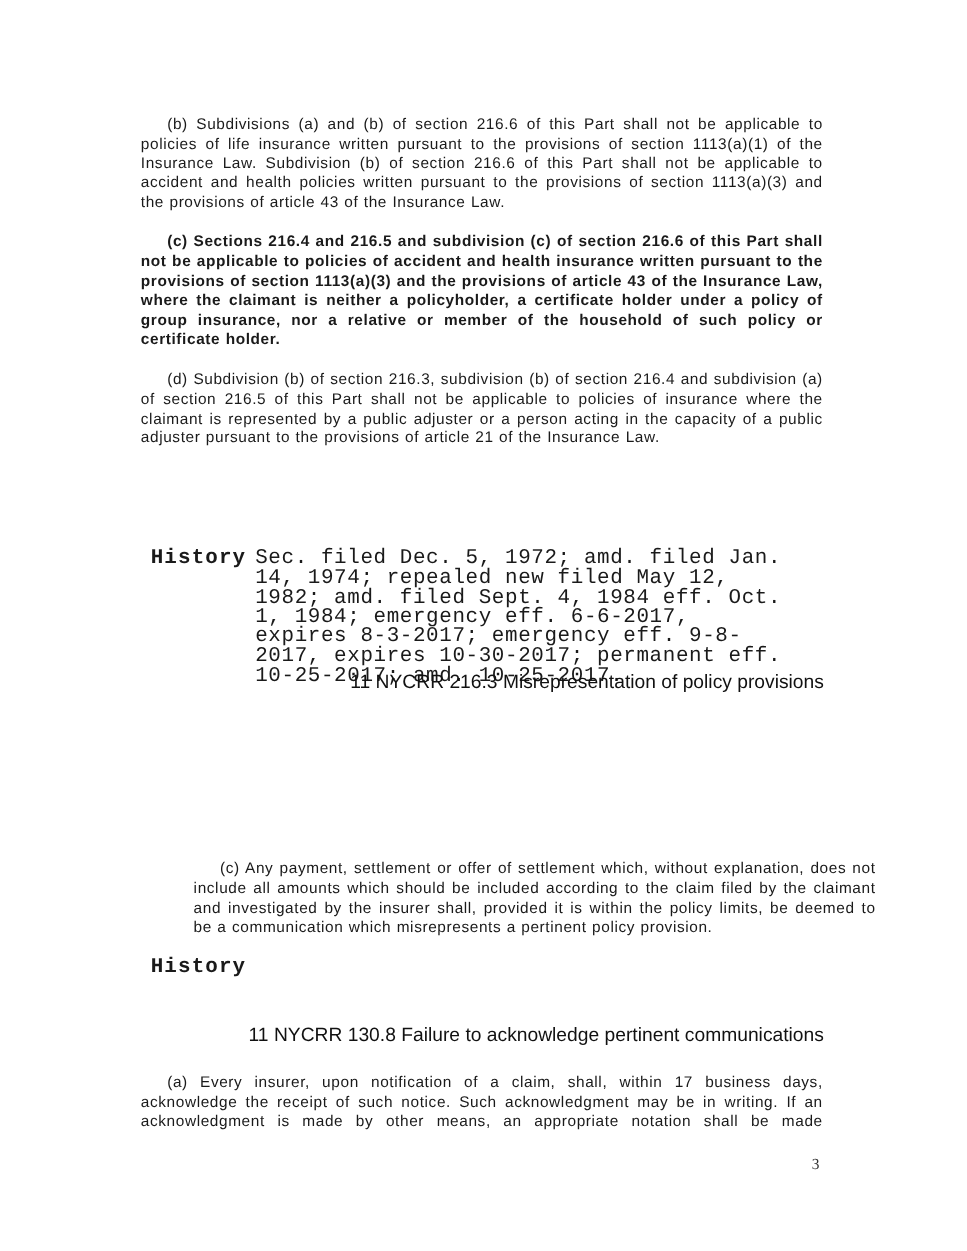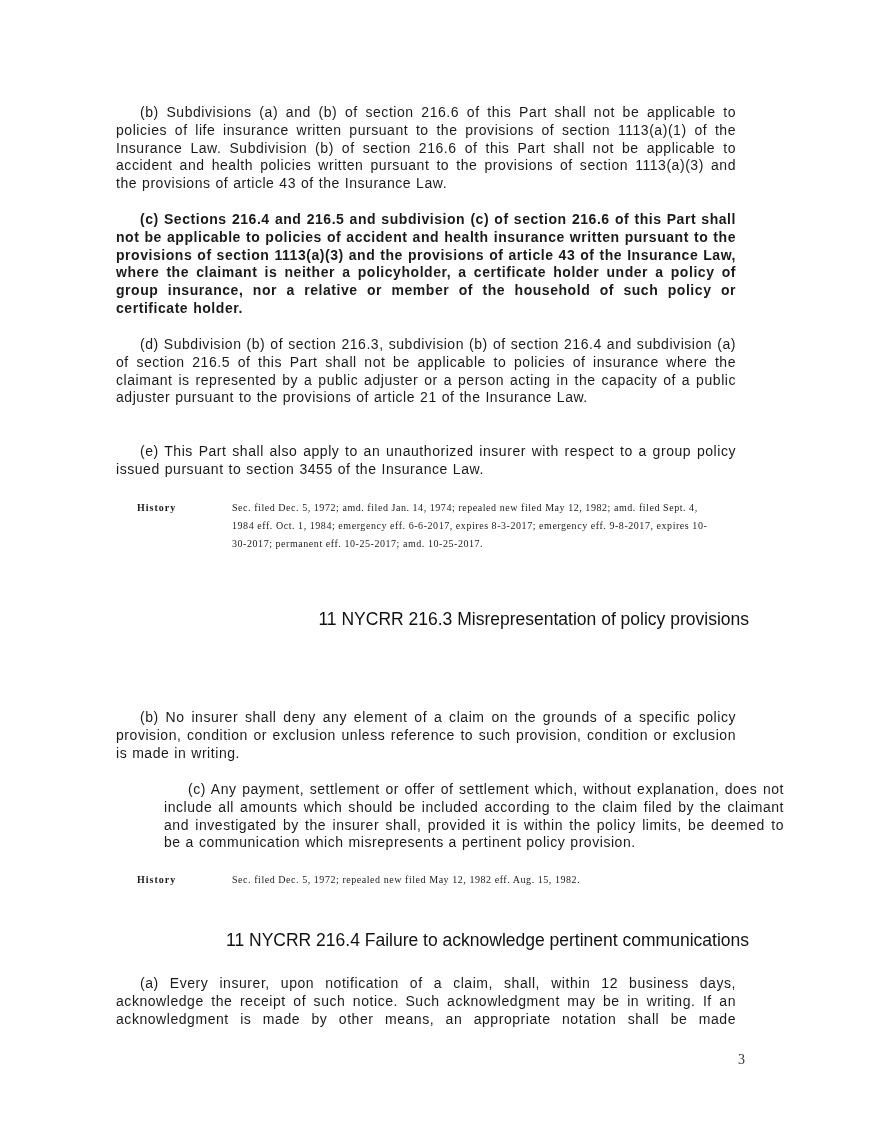--- a/index.html
+++ b/index.html
@@ -1,28 +1,28 @@
 <!DOCTYPE html>
 <html><head>
 <meta charset="utf-8">
 <style>
   html, body { margin: 0; padding: 0; background: #ffffff; }
   body { width: 879px; height: 1137px; position: relative; overflow: hidden; }
   .page { position: absolute; left: 0; top: 0; width: 879px; height: 1137px; background: #fff; color: #1a1a1a; }
   .body-text {
-    position: absolute; left: 116px; width: 620px;
+    position: absolute; left: 128px; width: 620px;
     font-family: "Liberation Sans", sans-serif;
     font-size: 14px; line-height: 17.8px;
     text-align: justify; letter-spacing: 0.55px; word-spacing: 0.5px;
     margin: 0;
   }
   .body-text p { margin: 0; text-indent: 24px; text-align: justify; }
   .history {
     position: absolute; left: 137px; width: 600px;
-    font-family: Liberation Serif, serif; font-size: 10px; line-height: 17.8px;
+    font-family: Liberation Mono, monospace; font-size: 19px; line-height: 17.8px;
     letter-spacing: 0.55px;
   }
   .history .label { position: absolute; left: 0; top: 0; font-weight: bold; letter-spacing: 1px; }
   .history .text { position: absolute; left: 95px; top: 0; width: 485px; }
   .heading {
     position: absolute; left: 129px; width: 620px; text-align: right;
     font-family: "Liberation Sans", sans-serif; font-size: 17.5px; line-height: 22px; color: #111;
     margin: 0; font-weight: normal;
   }
   .page-number {
@@ -40,46 +40,39 @@
   </div>
 
   <div class="body-text" style="top:211px;font-weight:bold;">
     <p>(c) Sections 216.4 and 216.5 and subdivision (c) of section 216.6 of this Part shall not be applicable to policies of accident and health insurance written pursuant to the provisions of section 1113(a)(3) and the provisions of article 43 of the Insurance Law, where the claimant is neither a policyholder, a certificate holder under a policy of group insurance, nor a relative or member of the household of such policy or certificate holder.</p>
   </div>
 
   <div class="body-text" style="top:336px;">
     <p>(d) Subdivision (b) of section 216.3, subdivision (b) of section 216.4 and subdivision (a) of section 216.5 of this Part shall not be applicable to policies of insurance where the claimant is represented by a public adjuster or a person acting in the capacity of a public adjuster pursuant to the provisions of article 21 of the Insurance Law.</p>
   </div>
 
-  <div class="body-text" style="top:443px;">
-    <p>(e) This Part shall also apply to an unauthorized insurer with respect to a group policy issued pursuant to section 3455 of the Insurance Law.</p>
-  </div>
 
   <div class="history" style="top:499px; height:90px;">
     <span class="label">History</span>
     <span class="text">Sec. filed Dec. 5, 1972; amd. filed Jan. 14, 1974; repealed new filed May 12, 1982; amd. filed Sept. 4, 1984 eff. Oct. 1, 1984; emergency eff. 6-6-2017, expires 8-3-2017; emergency eff. 9-8-2017, expires 10-30-2017; permanent eff. 10-25-2017; amd. 10-25-2017.</span>
   </div>
 
   <h2 class="heading" style="top:608px;">11 NYCRR 216.3 Misrepresentation of policy provisions</h2>
 
 
-  <div class="body-text" style="top:709px;">
-    <p>(b) No insurer shall deny any element of a claim on the grounds of a specific policy provision, condition or exclusion unless reference to such provision, condition or exclusion is made in writing.</p>
-  </div>
 
   <div class="body-text" style="top:781px;margin-left:48px;">
     <p>(c) Any payment, settlement or offer of settlement which, without explanation, does not include all amounts which should be included according to the claim filed by the claimant and investigated by the insurer shall, provided it is within the policy limits, be deemed to be a communication which misrepresents a pertinent policy provision.</p>
   </div>
 
   <div class="history" style="top:871px; height:40px;">
     <span class="label">History</span>
-    <span class="text">Sec. filed Dec. 5, 1972;  repealed new filed May 12, 1982 eff. Aug. 15, 1982.</span>
   </div>
 
-  <h2 class="heading" style="top:929px;">11 NYCRR 216.4 Failure to acknowledge pertinent communications</h2>
+  <h2 class="heading" style="top:929px;">11 NYCRR 130.8 Failure to acknowledge pertinent communications</h2>
 
   <div class="body-text" style="top:975px;">
-    <p style="text-align-last: justify;">(a) Every insurer, upon notification of a claim, shall, within 12 business days, acknowledge the receipt of such notice. Such acknowledgment may be in writing. If an acknowledgment is made by other means, an appropriate notation shall be made</p>
+    <p style="text-align-last: justify;">(a) Every insurer, upon notification of a claim, shall, within 17 business days, acknowledge the receipt of such notice. Such acknowledgment may be in writing. If an acknowledgment is made by other means, an appropriate notation shall be made</p>
   </div>
 
   <div class="page-number">3</div>
 
 </div>
 
 </body></html>

